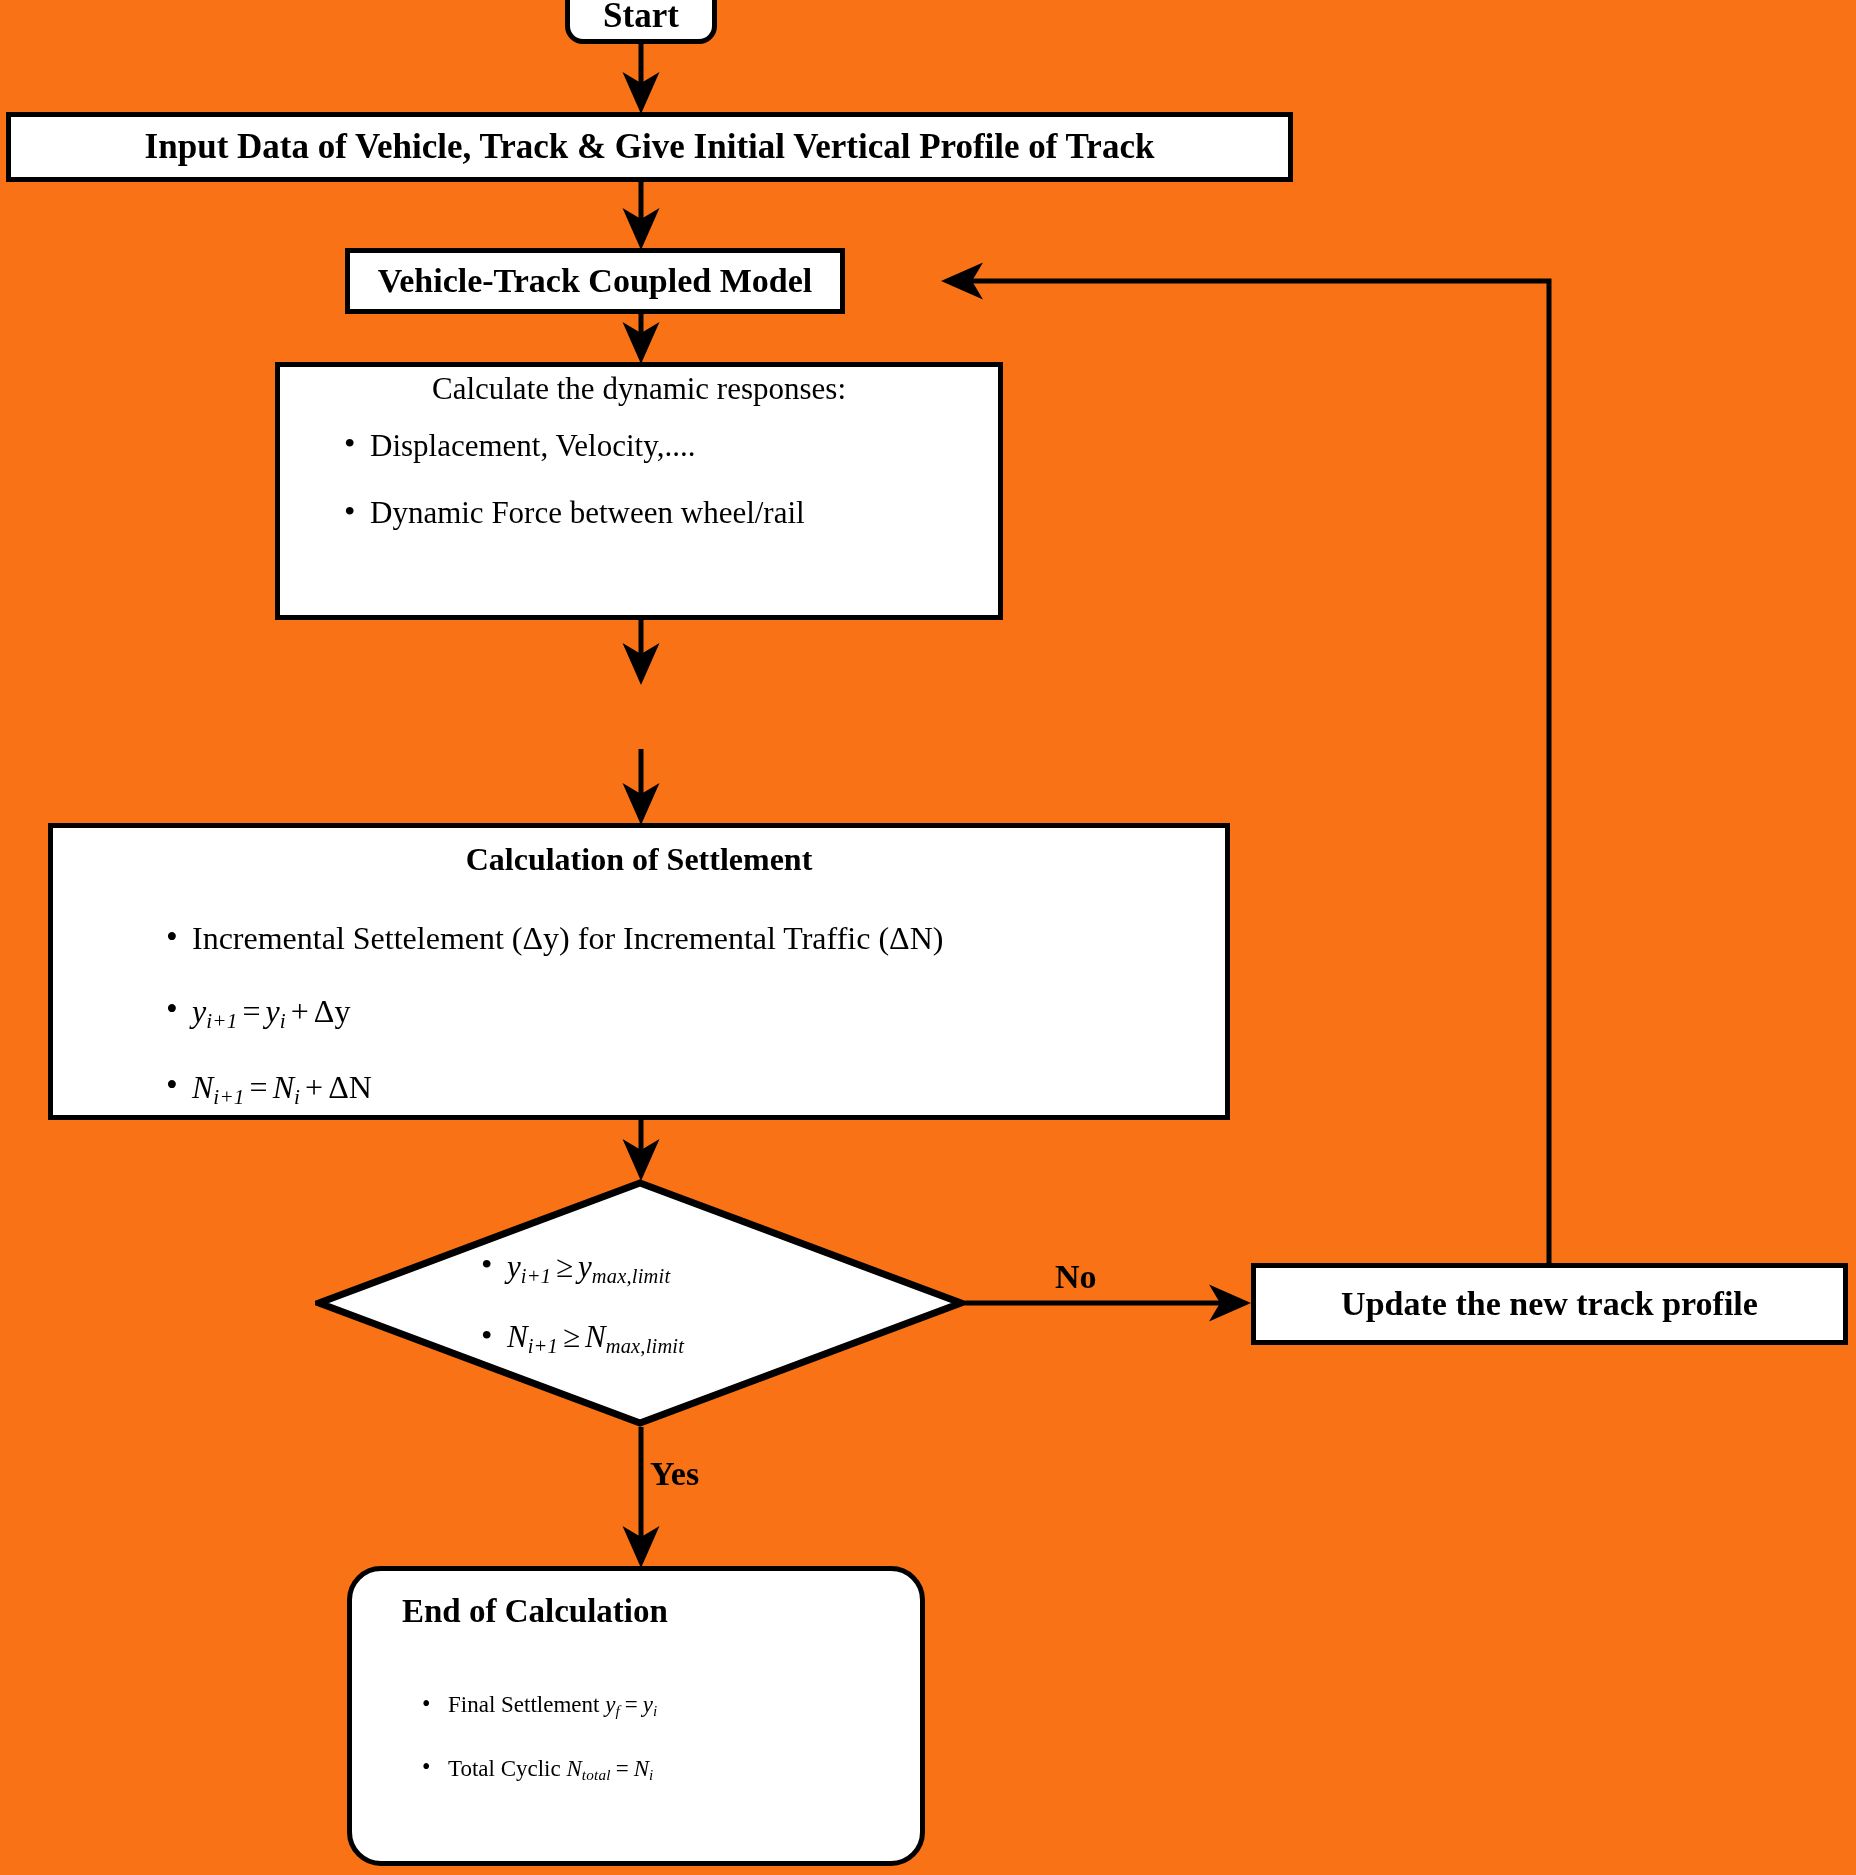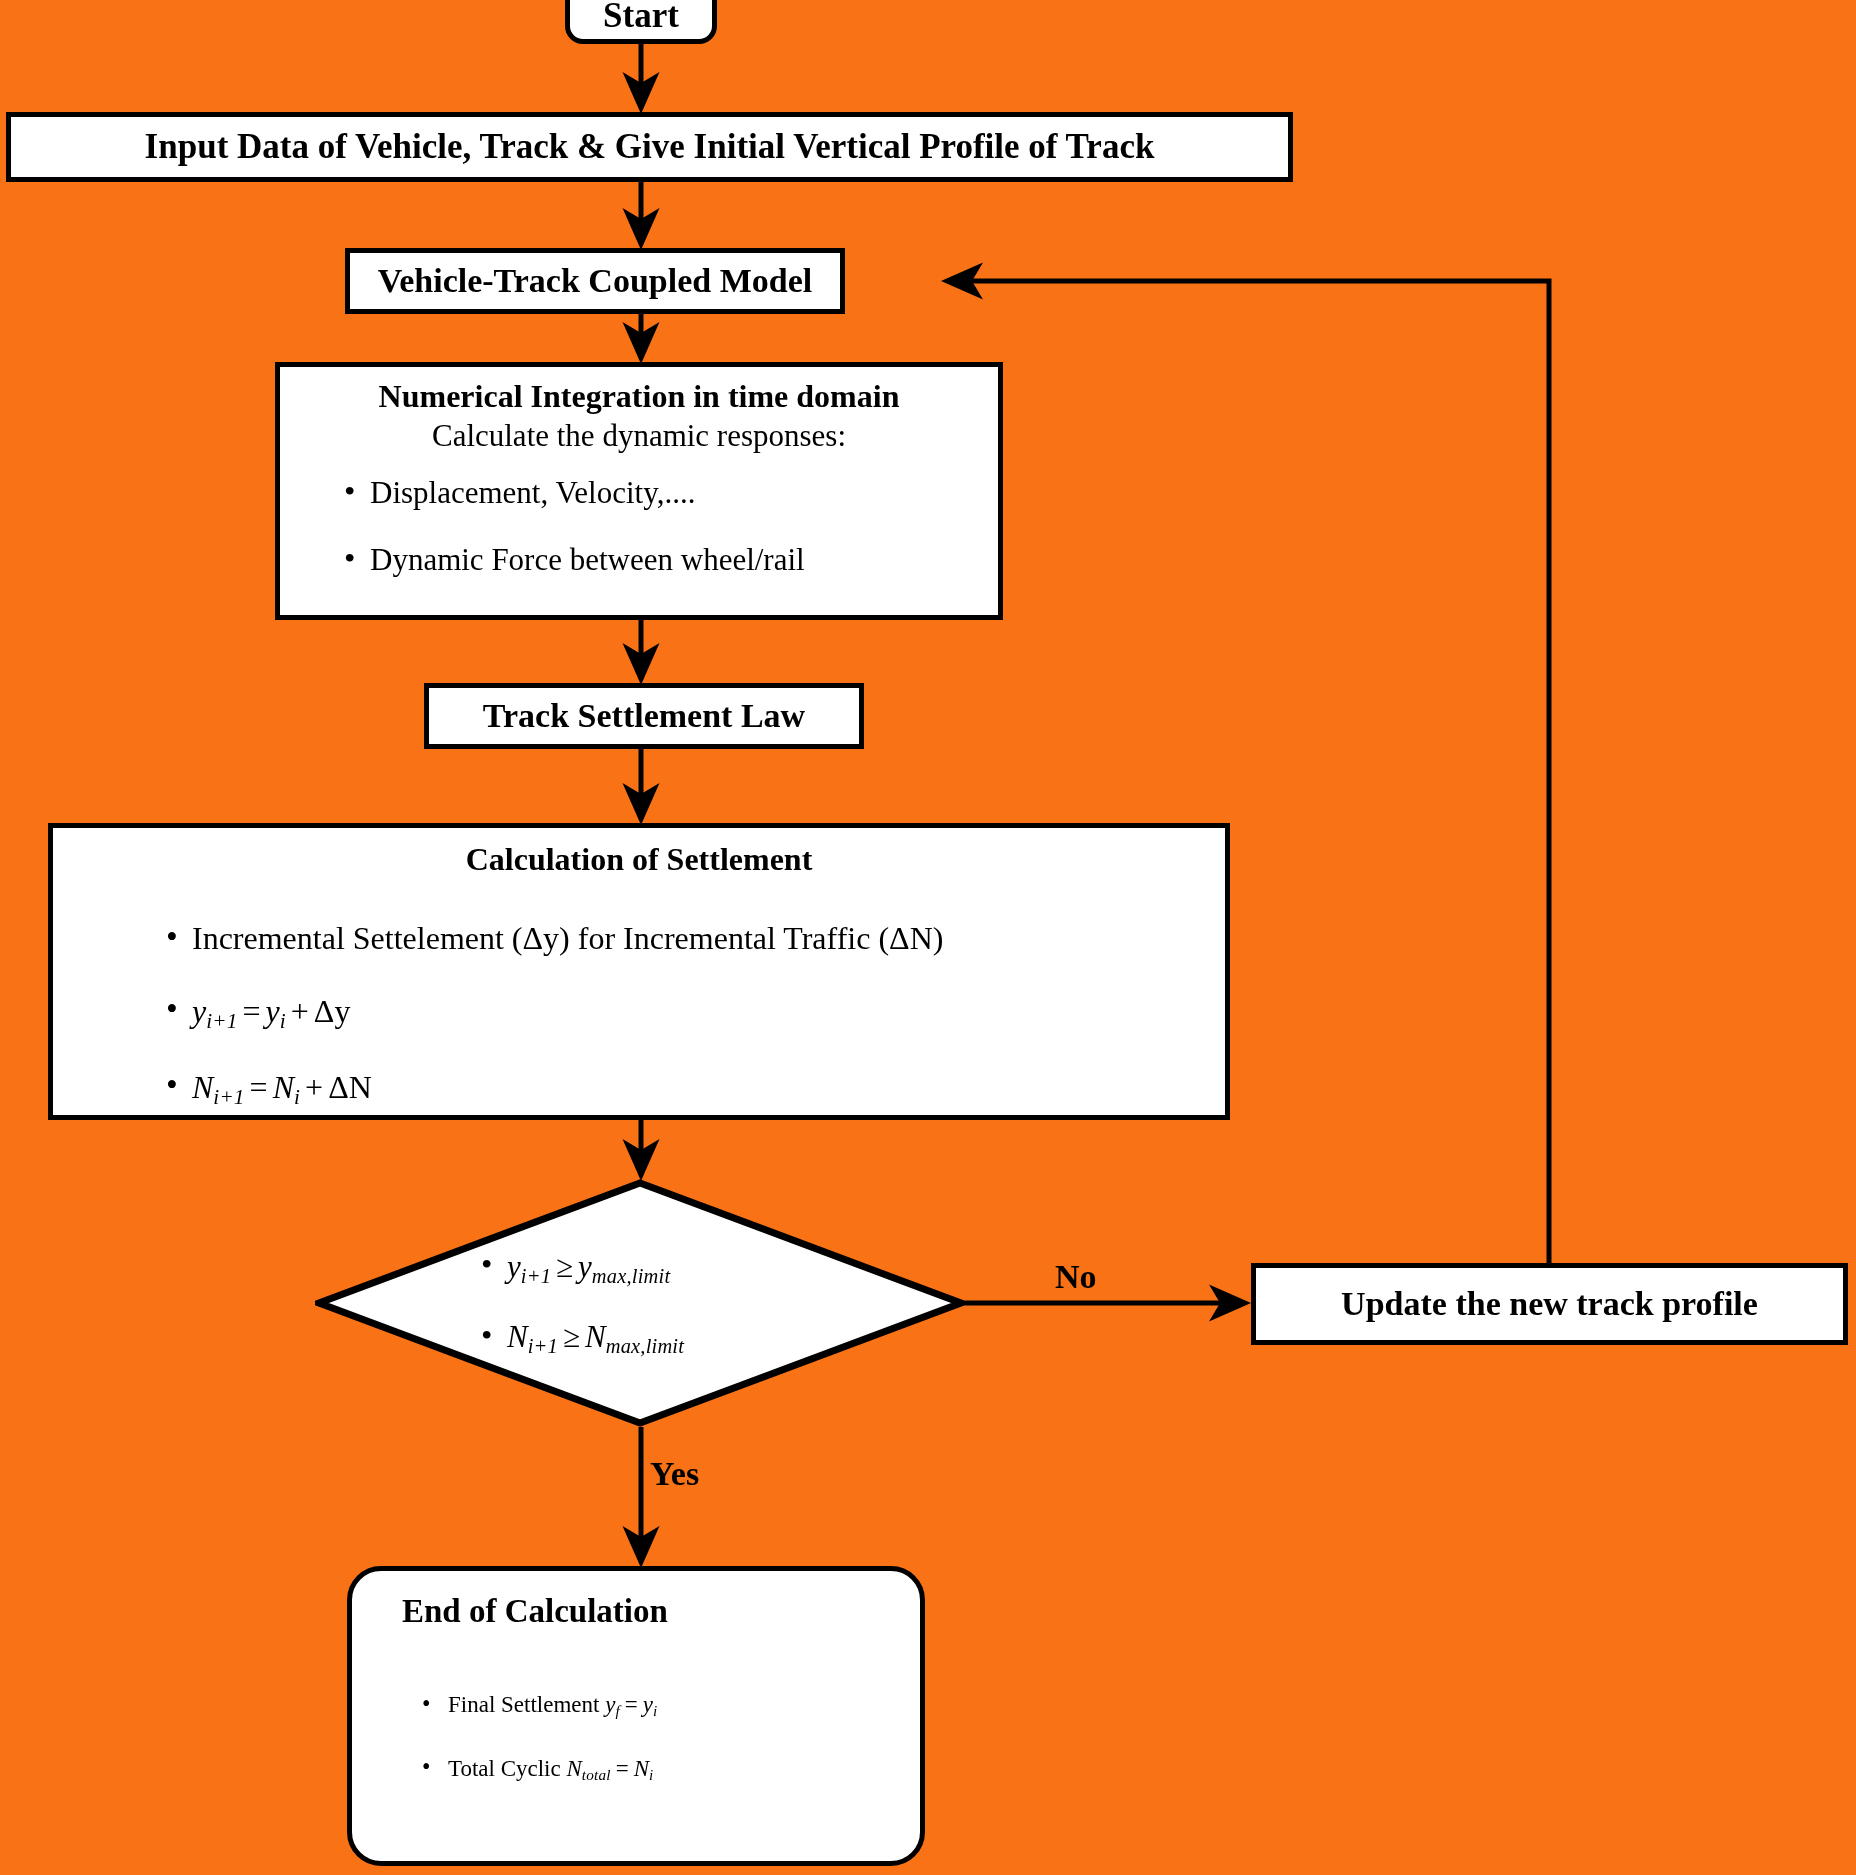--- a/index.html
+++ b/index.html
@@ -199,31 +199,27 @@
 
   <div class="node" id="input-node">
     <div class="title">Input Data of Vehicle, Track &amp; Give Initial Vertical Profile of Track</div>
   </div>
 
   <div class="node" id="vtc-node">
     <div class="title">Vehicle-Track Coupled Model</div>
   </div>
 
   <div class="node" id="numint-node">
-    <div class="title">Numerical Integration in time domain</div>
     <div class="subtitle">Calculate the dynamic responses:</div>
     <ul class="bullets">
       <li>Displacement, Velocity,....</li>
       <li>Dynamic Force between wheel/rail</li>
     </ul>
   </div>
 
-  <div class="node" id="tsl-node">
-    <div class="title">Track Settlement Law</div>
-  </div>
 
   <div class="node" id="settle-node">
     <div class="title">Calculation of Settlement</div>
     <ul class="bullets">
       <li>
         <span>Incremental Settelement (</span><span class="m delta">Δy</span><span>) for Incremental Traffic (</span><span class="m delta">ΔN</span><span>)</span>
       </li>
       <li>
         <span class="m">y</span><span class="sub">i+1</span><span class="op">=</span><span class="m">y</span><span class="sub">i</span><span class="op">+</span><span class="m delta">Δy</span>
       </li>

